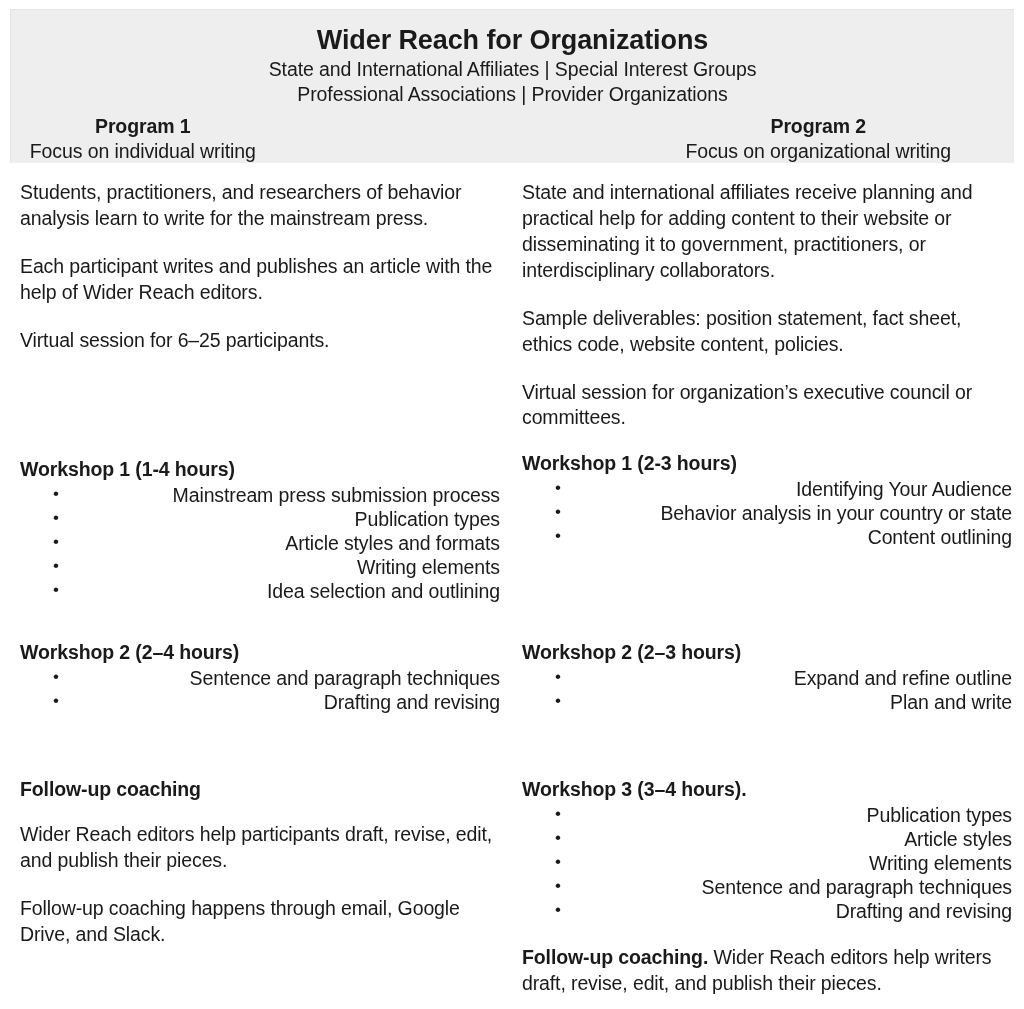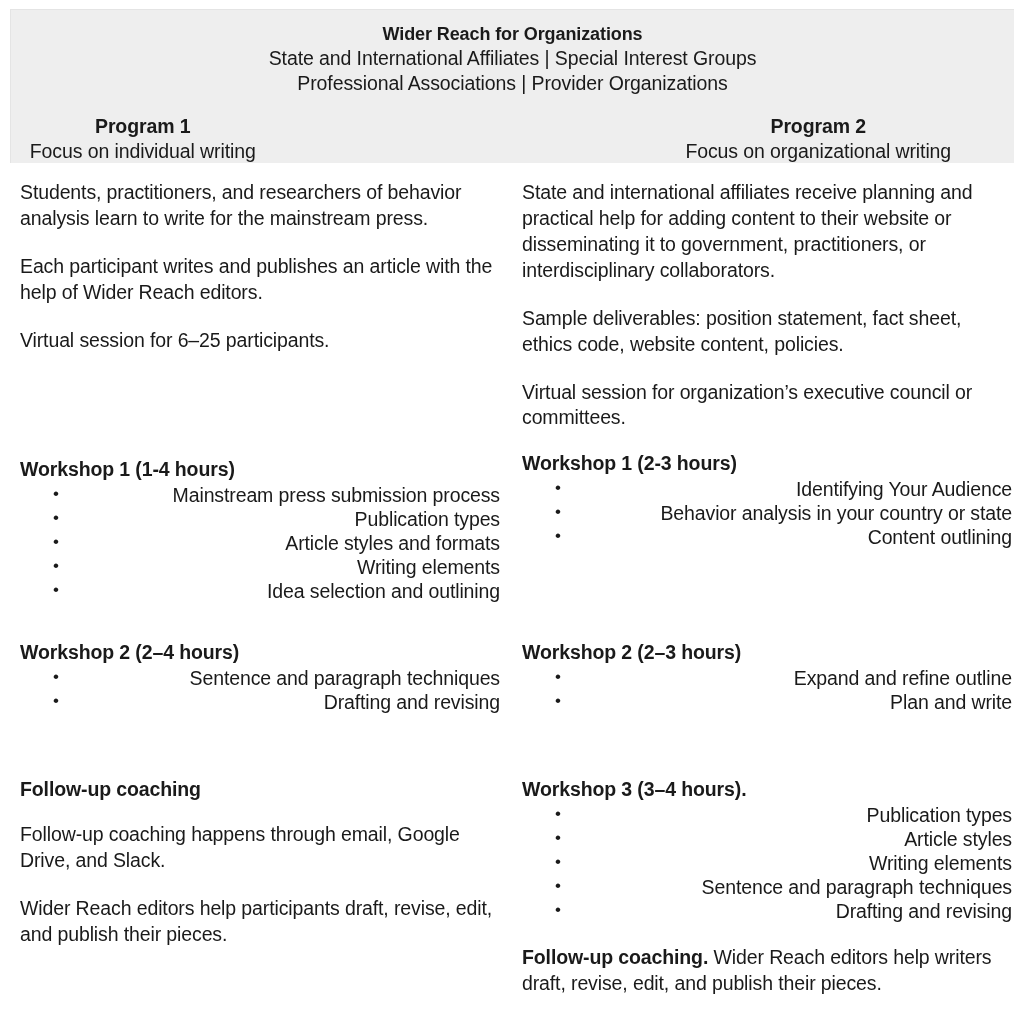--- a/index.html
+++ b/index.html
@@ -31,21 +31,21 @@
     top: 9px;
     width: 1004px;
     height: 154px;
     background: #eeeeee;
     box-sizing: border-box;
     border-top: 1px solid #e4e4e4;
     border-left: 1px solid #e4e4e4;
   }
   .header-title {
     text-align: center;
-    font-size: 18px;
+    font-size: 27px;
     font-weight: bold;
     letter-spacing: -0.1px;
     line-height: 1.22;
     padding-top: 14px;
   }
   .header-sub {
     text-align: center;
     font-size: 19.5px;
     font-weight: normal;
     line-height: 1.3;
@@ -183,22 +183,22 @@
       <div class="block" style="top:468px;">
         <h3 class="ws-title">Workshop 2 (2–4 hours)</h3>
         <ul class="ws-list">
           <li>Sentence and paragraph techniques</li>
           <li>Drafting and revising</li>
         </ul>
       </div>
 
       <div class="block" style="top:605px;">
         <h3 class="ws-title" style="margin-bottom:20px;">Follow-up coaching</h3>
+        <p class="para">Wider Reach editors help participants draft, revise, edit, and publish their pieces.</p>
         <p class="para">Follow-up coaching happens through email, Google Drive, and Slack.</p>
-        <p class="para">Wider Reach editors help participants draft, revise, edit, and publish their pieces.</p>
       </div>
 
     </div>
 
     <div class="col right">
 
       <div class="block" style="top:0;">
         <p class="para">State and international affiliates receive planning and practical help for adding content to their website or disseminating it to government, practitioners, or interdisciplinary collaborators.</p>
         <p class="para">Sample deliverables: position statement, fact sheet, ethics code, website content, policies.</p>
         <p class="para">Virtual session for organization’s executive council or committees.</p>

